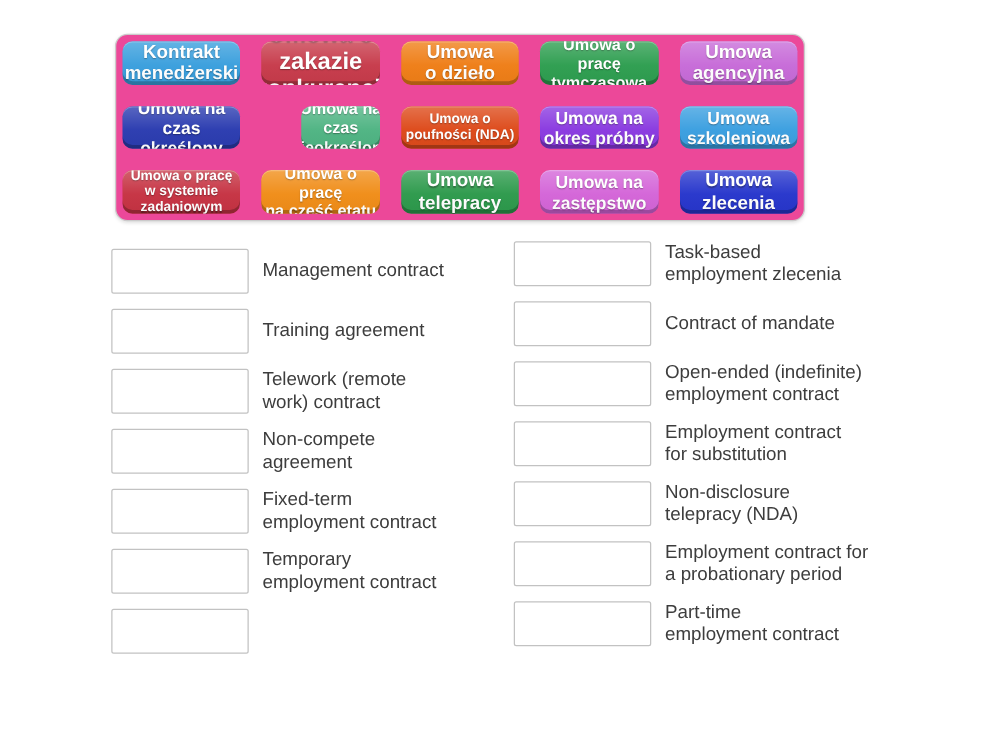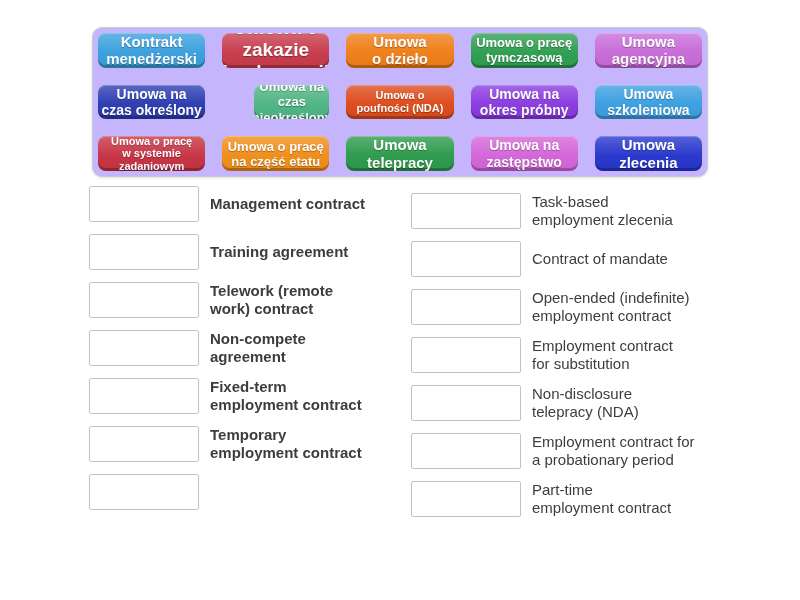--- a/index.html
+++ b/index.html
@@ -14,24 +14,24 @@
   .stage {
     position: relative;
     width: 800px;
     height: 600px;
   }
   
   .board {
     position: absolute;
     left: 92px;
     top: 27px;
-    width: 616px;
+    width: 552px;
     height: 150px;
     box-sizing: border-box;
-    background: #c4b5fd;
+    background: #ec4899;
     border: 1px solid #cbcbcb;
     border-radius: 10px;
     box-shadow: 0 1px 3px rgba(0,0,0,0.12);
     padding: 5px;
     display: grid;
     grid-template-columns: repeat(5, 1fr);
     grid-template-rows: repeat(3, 1fr);
     gap: 17px;
   }
   .tile {
@@ -58,21 +58,21 @@
     background: linear-gradient(rgba(255,255,255,0.22), rgba(255,255,255,0.02) 55%, rgba(0,0,0,0.03));
     pointer-events: none;
   }
   
   .match-col {
     position: absolute;
     display: flex;
     flex-direction: column;
     gap: 12px;
   }
-  .match-col.left  { left: 89px;  top: 186px; font-weight: bold; }
+  .match-col.left  { left: 89px;  top: 199px; }
   .match-col.right { left: 411px; top: 193px; }
   .match-row {
     display: flex;
     align-items: center;
     height: 36px;
   }
   .answer-box {
     width: 110px;
     height: 36px;
     box-sizing: border-box;

